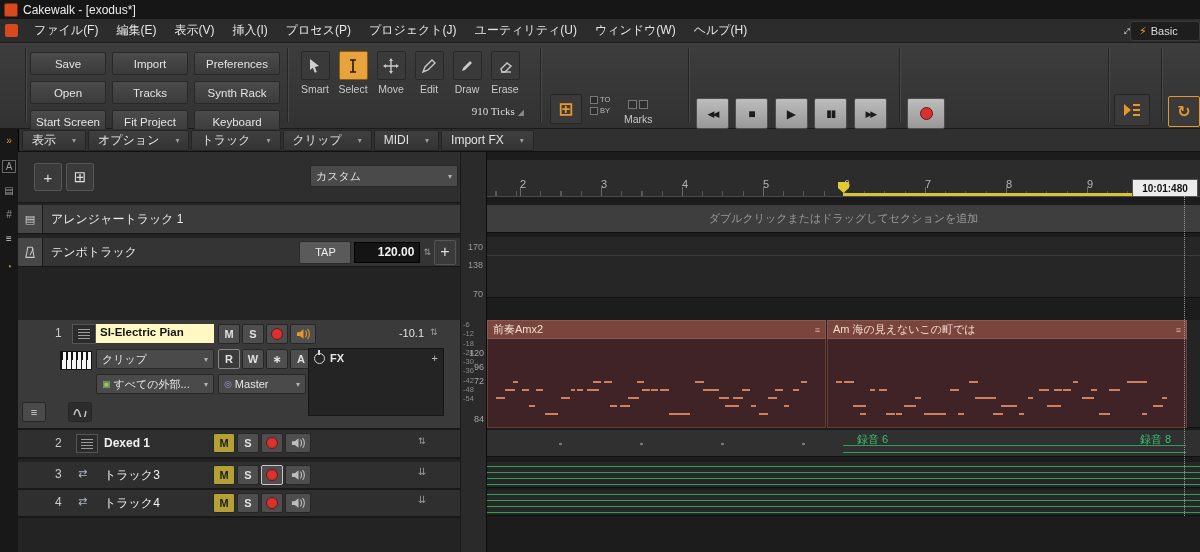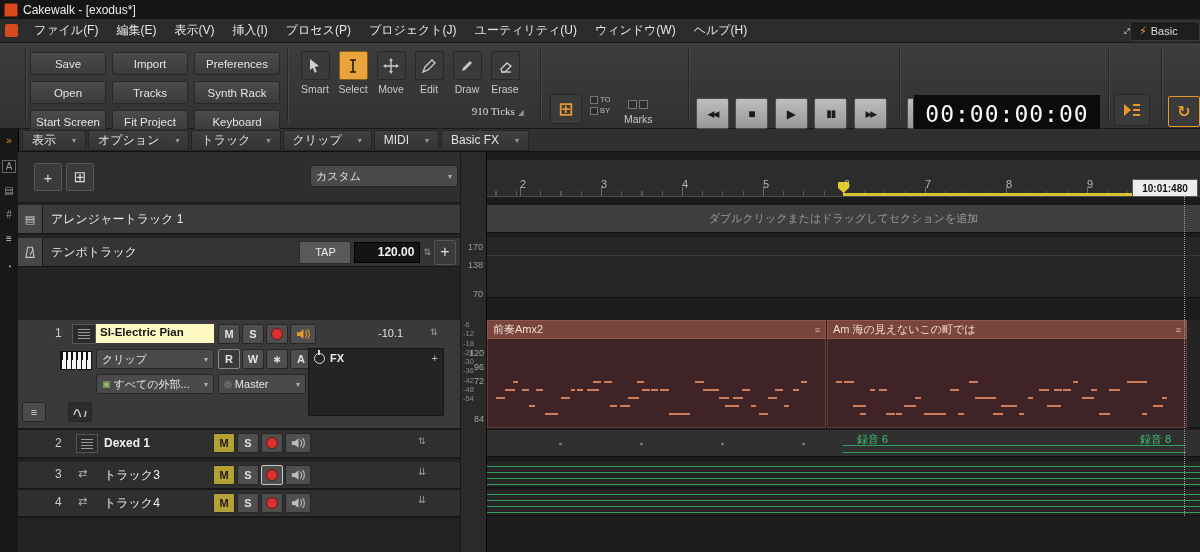--- a/index.html
+++ b/index.html
@@ -265,21 +265,20 @@
       <div class="tpt-sub">
         <div class="skip">▏◀</div>
         <div class="slider">
             <div class="handle"></div>
           </div>
         <div class="skip">▶▏</div>
       </div>
     </div>
 
     <div id="time-mod">
-      <div class="time-display">00:00:00:00</div>
       <span class="mini-btn" style="position:absolute;left:4px;top:47px">◔</span>
       <span class="mini-btn" style="position:absolute;left:28px;top:47px">⊘</span>
       <div class="sr">
         <div>44.1</div>
         <div>16</div>
       </div>
       <div class="tempo-val">120.00</div>
       <div class="meter-val">4/4</div>
     </div>
 
@@ -320,21 +319,21 @@
     </div>
       <div class="ribbon-item">
       <span>クリップ</span>
         <span class="arr">▾</span>
     </div>
       <div class="ribbon-item">
       <span>MIDI</span>
         <span class="arr">▾</span>
     </div>
       <div class="ribbon-item">
-      <span>Basic FX</span>
+      <span>Import FX</span>
         <span class="arr">▾</span>
     </div>
     </div>
 
   <div id="rail" class="abs">
     <span class="rail-ic" style="top:6px;color:#e8962e">»</span>
     <span class="rail-ic" style="top:31px;border:1px solid #666;width:12px;left:2px">A</span>
     <span class="rail-ic" style="top:56px">▤</span>
     <span class="rail-ic" style="top:80px">#</span>
     <span class="rail-ic" style="top:104px;color:#d0d0d0">≡</span>
@@ -384,21 +383,21 @@
       <div class="sq abs" style="left:224px;top:4px">S</div>
       <div class="sq abs" style="left:248px;top:4px">
           <span class="rec-sm"></span>
         </div>
       <div class="sq abs" style="left:272px;top:4px;width:26px">
         <svg width="15" height="12" viewBox="0 0 16 12">
             <path d="M1 4h3l4-3v10L4 8H1z" fill="#e8962e"></path>
             <path d="M10 2.5c1.6 1.6 1.6 5.4 0 7M12.3.8c2.6 2.6 2.6 7.8 0 10.4" stroke="#e8962e" stroke-width="1.2" fill="none"></path>
           </svg>
       </div>
-      <span class="abs" style="left:360px;top:7px;width:46px;text-align:left;font-size:11px;color:#e2e2e2">-10.1</span>
+      <span class="abs" style="left:360px;top:7px;width:46px;text-align:right;font-size:11px;color:#e2e2e2">-10.1</span>
       <span class="updn abs" style="left:412px;top:7px">⇅</span>
       <div class="kbd abs" style="left:42px;top:31px;width:30px;height:17px">
           <i></i>
         </div>
       <div class="dd abs" style="left:78px;top:29px;width:118px;height:20px">
         <span>クリップ</span>
           <span class="arrow">▾</span>
       </div>
       <div class="sq abs" style="left:200px;top:29px;background:#3a3a3a;border-color:#888">R</div>
       <div class="sq abs" style="left:224px;top:29px">W</div>

